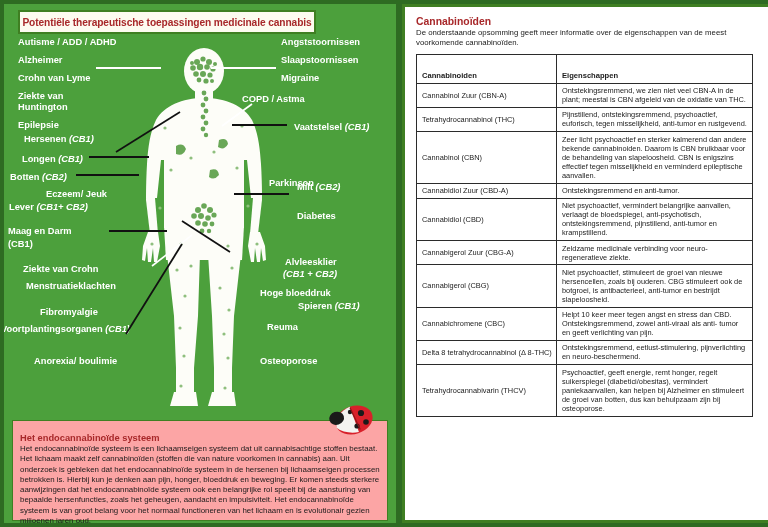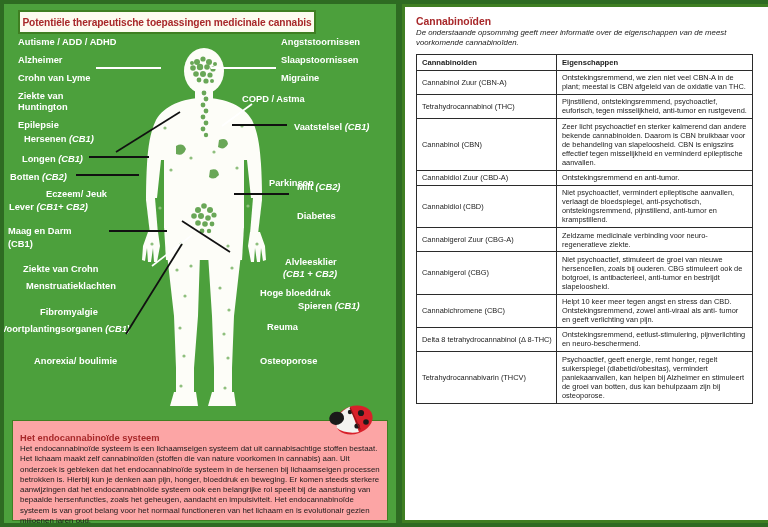--- a/index.html
+++ b/index.html
@@ -112,41 +112,40 @@
     color: #a8282a;
     font-size: 10.4px;
     font-weight: bold;
     margin-bottom: 1px;
   }
   .right-panel .intro {
     color: #1b1b1b;
     font-size: 7.8px;
     line-height: 9.8px;
     margin-bottom: 6px;
-    font-style: italic;
   }
   table.cannabinoids {
     border-collapse: collapse;
     width: 336px;
     table-layout: fixed;
   }
   table.cannabinoids th,
   table.cannabinoids td {
     border: 1px solid #2b2b2b;
     font-size: 7.4px;
     line-height: 9.1px;
     color: #1b1b1b;
     padding: 2.5px 4px 2.5px 5px;
     vertical-align: middle;
     text-align: left;
   }
   table.cannabinoids th {
     font-weight: bold;
     font-size: 7.6px;
-    padding-top: 3px;
+    padding-top: 16px;
     padding-bottom: 3px;
   }
   table.cannabinoids col.c1 { width: 140px; }
   table.cannabinoids col.c2 { width: 196px; }
 </style>
 </head>
 <body>
 
 <div id="page">
 
@@ -347,21 +346,21 @@
           <tr>
             <td>Cannabinol (CBN)</td>
             <td>Zeer licht psychoactief en sterker kalmerend dan andere bekende cannabinoiden. Daarom is CBN bruikbaar voor de behandeling van slapeloosheid. CBN is enigszins effectief tegen misselijkheid en verminderd epileptische aanvallen.</td>
           </tr>
           <tr>
             <td>Cannabidiol Zuur (CBD-A)</td>
             <td>Ontstekingsremmend en anti-tumor.</td>
           </tr>
           <tr>
             <td>Cannabidiol (CBD)</td>
-            <td>Niet psychoactief, vermindert epileptische aanvallen, verlaagt de bloedspiegel,  anti-psychotisch, ontstekingsremmend, pijnstillend, anti-tumor en krampstillend.</td>
+            <td>Niet psychoactief, vermindert belangrijke aanvallen, verlaagt de bloedspiegel,  anti-psychotisch, ontstekingsremmend, pijnstillend, anti-tumor en krampstillend.</td>
           </tr>
           <tr>
             <td>Cannabigerol Zuur (CBG-A)</td>
             <td>Zeldzame medicinale verbinding voor neuro-regeneratieve ziekte.</td>
           </tr>
           <tr>
             <td>Cannabigerol (CBG)</td>
             <td>Niet psychoactief,  stimuleert de groei van nieuwe hersencellen, zoals bij ouderen. CBG stimuleert ook de botgroei, is antibacterieel, anti-tumor en bestrijdt slapeloosheid.</td>
           </tr>
           <tr>

